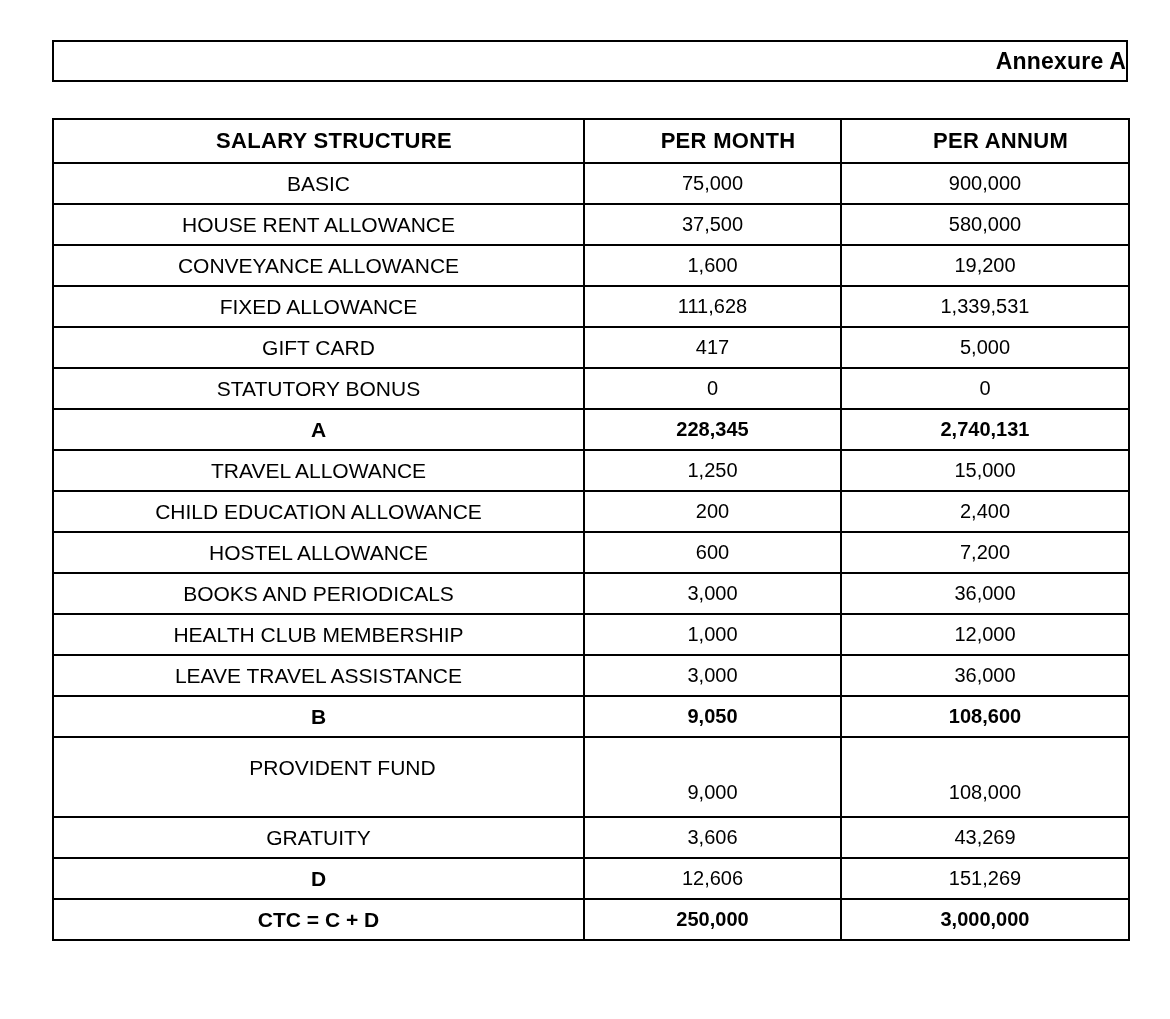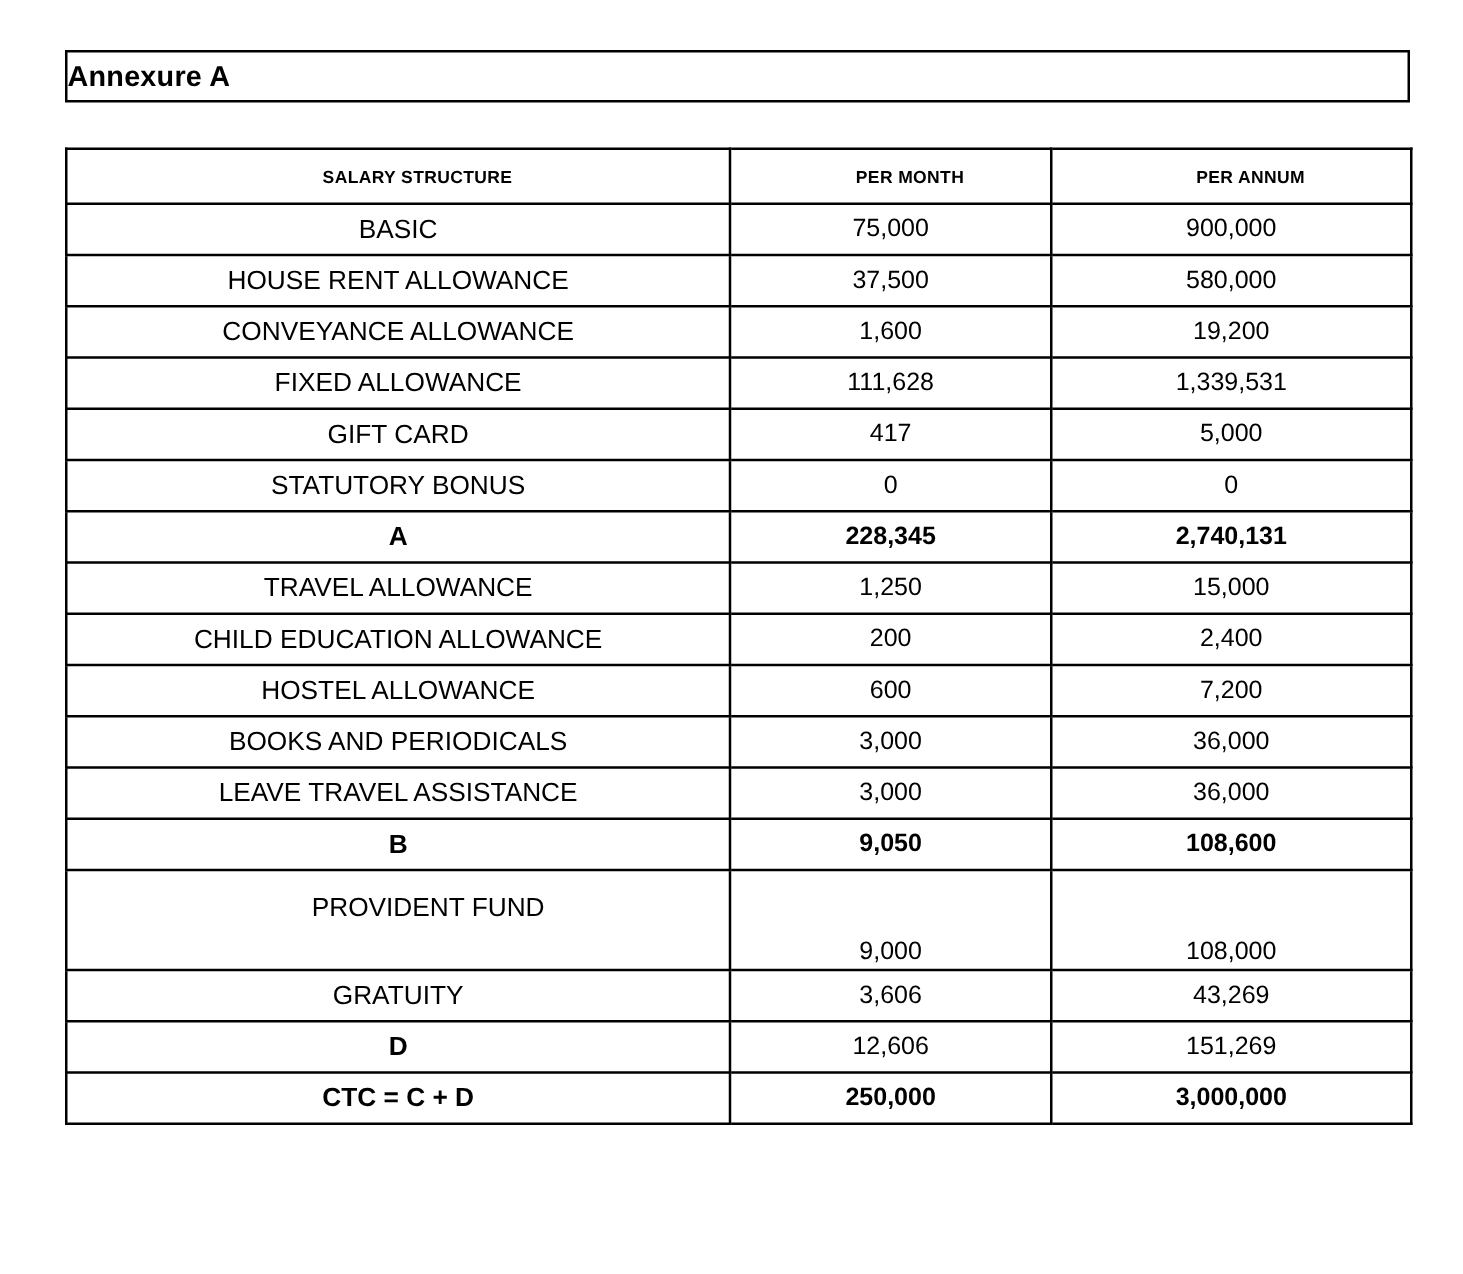--- a/index.html
+++ b/index.html
@@ -25,21 +25,21 @@
   .title-box {
     position: absolute;
     left: 52px;
     top: 40px;
     width: 1076px;
     height: 42px;
     border: 2px solid #000000;
     box-sizing: border-box;
     display: flex;
     align-items: center;
-    justify-content: flex-start;
+    justify-content: flex-end;
     background: #ffffff;
   }
   .title-text {
     font-size: 23px;
     font-weight: bold;
     letter-spacing: 0.2px;
   }
 
   
   .salary-table {
@@ -61,21 +61,21 @@
     background: #ffffff;
   }
 
   col.c-label { width: 531px; }
   col.c-month { width: 257px; }
   col.c-annum { width: 288px; }
 
   
   .hdr td {
     height: 42px;
-    font-size: 14px;
+    font-size: 22px;
     font-weight: bold;
     letter-spacing: 0.3px;
     padding-left: 31px;
   }
 
   
   .row td {
     height: 39px;
   }
   .cell-label {
@@ -102,21 +102,21 @@
 
   
   .row.tall td { height: 60px; }
   .row.tall .cell-label {
     vertical-align: middle;
     padding-bottom: 18px;
     padding-left: 48px;
   }
   .row.tall .cell-num {
     vertical-align: bottom;
-    padding-bottom: 2px;
+    padding-bottom: 12px;
     padding-top: 0;
   }
 </style>
 </head>
 <body>
 
 <div class="page">
 
   <div class="title-box">
     <span class="title-text">Annexure A</span>
@@ -183,20 +183,25 @@
           <td class="cell-label">HOSTEL ALLOWANCE</td>
           <td class="cell-num">600</td>
           <td class="cell-num">7,200</td>
         </tr>
         <tr class="row">
           <td class="cell-label">BOOKS AND PERIODICALS</td>
           <td class="cell-num">3,000</td>
           <td class="cell-num">36,000</td>
         </tr>
         <tr class="row">
+          <td class="cell-label">HEALTH CLUB MEMBERSHIP</td>
+          <td class="cell-num">1,000</td>
+          <td class="cell-num">12,000</td>
+        </tr>
+        <tr class="row">
           <td class="cell-label">LEAVE TRAVEL ASSISTANCE</td>
           <td class="cell-num">3,000</td>
           <td class="cell-num">36,000</td>
         </tr>
         <tr class="row total">
           <td class="cell-label">B</td>
           <td class="cell-num">9,050</td>
           <td class="cell-num">108,600</td>
         </tr>
         <tr class="row tall">

